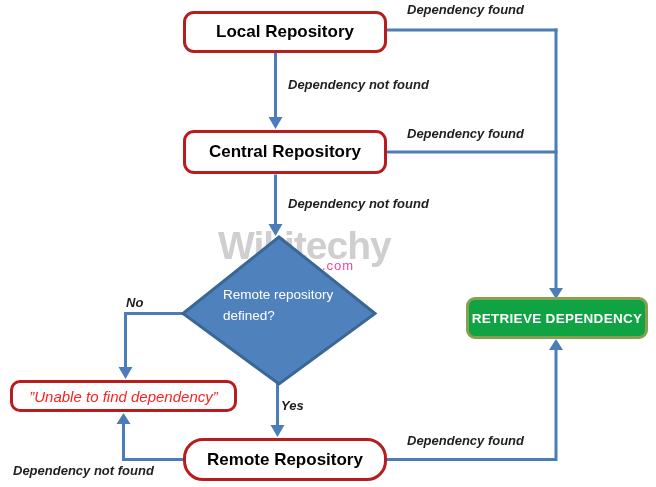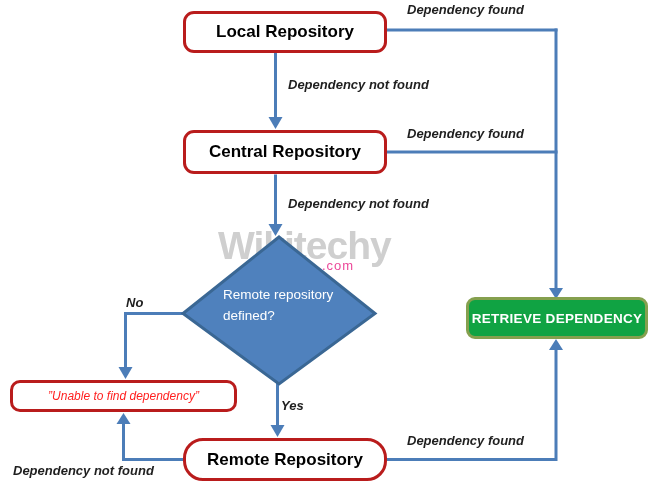--- a/index.html
+++ b/index.html
@@ -53,21 +53,21 @@
     color: #000000;
     box-sizing: border-box;
   }
   .node-local   { left: 183px; top: 11px;  width: 204px; height: 42px; }
   .node-central { left: 183px; top: 130px; width: 204px; height: 44px; }
   .node-remote  { left: 183px; top: 438px; width: 204px; height: 43px; border-radius: 20px; }
   .node-unable {
     left: 10px; top: 380px; width: 227px; height: 32px;
     font-weight: 400;
     font-style: italic;
-    font-size: 12px;
+    font-size: 15px;
     color: #ff1f1f;
     border-radius: 10px;
   }
   .node-retrieve {
     left: 466px; top: 297px; width: 182px; height: 42px;
     background: #10a343;
     border: 3px solid #85a04e;
     border-radius: 9px;
     color: #ffffff;
     font-size: 13.5px;

